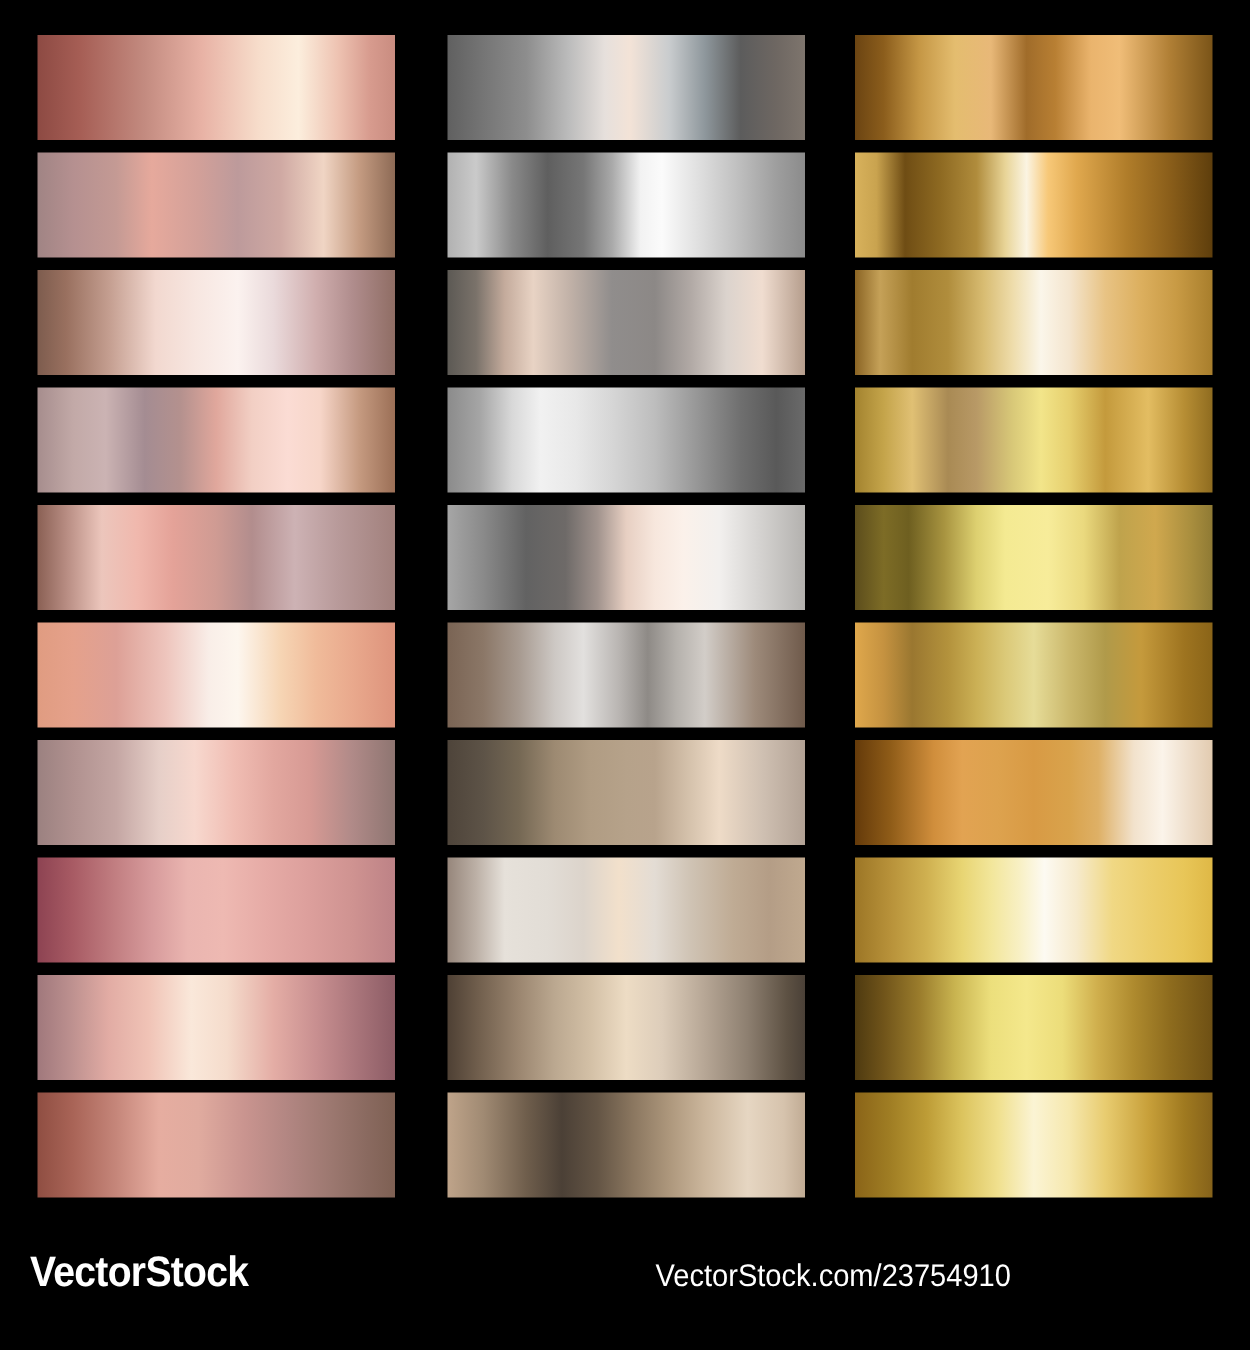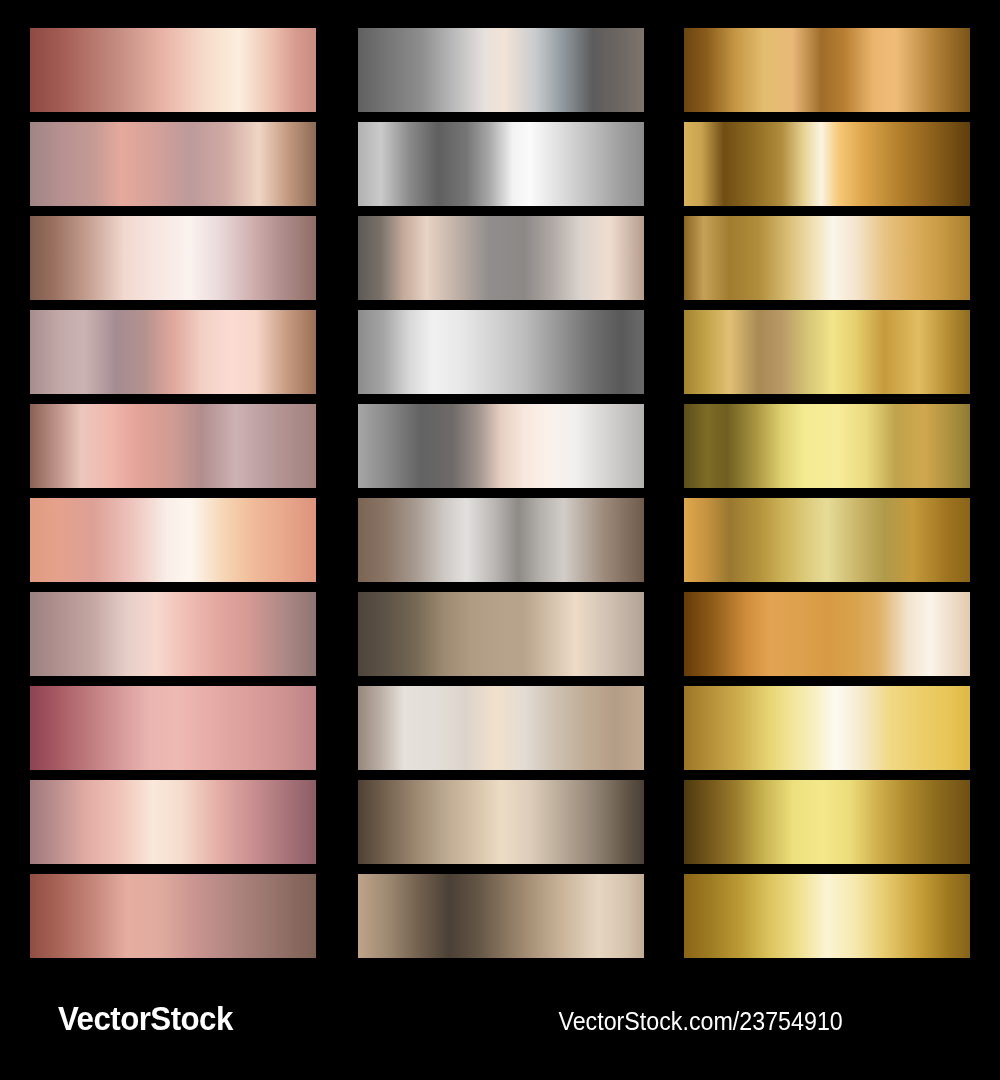--- a/index.html
+++ b/index.html
@@ -41,21 +41,20 @@
     width: 286px;
     height: 84px;
   }
 
   .footer {
     position: absolute;
     left: 0;
     top: 980px;
     width: 831px;
     height: 100px;
-    margin-left: 34px;
   }
   .footer-logo {
     position: absolute;
     left: 24px;
     top: 18px;
     color: #ffffff;
     font-size: 34px;
     font-weight: bold;
     letter-spacing: -0.6px;
     font-family: "Liberation Sans", sans-serif;

